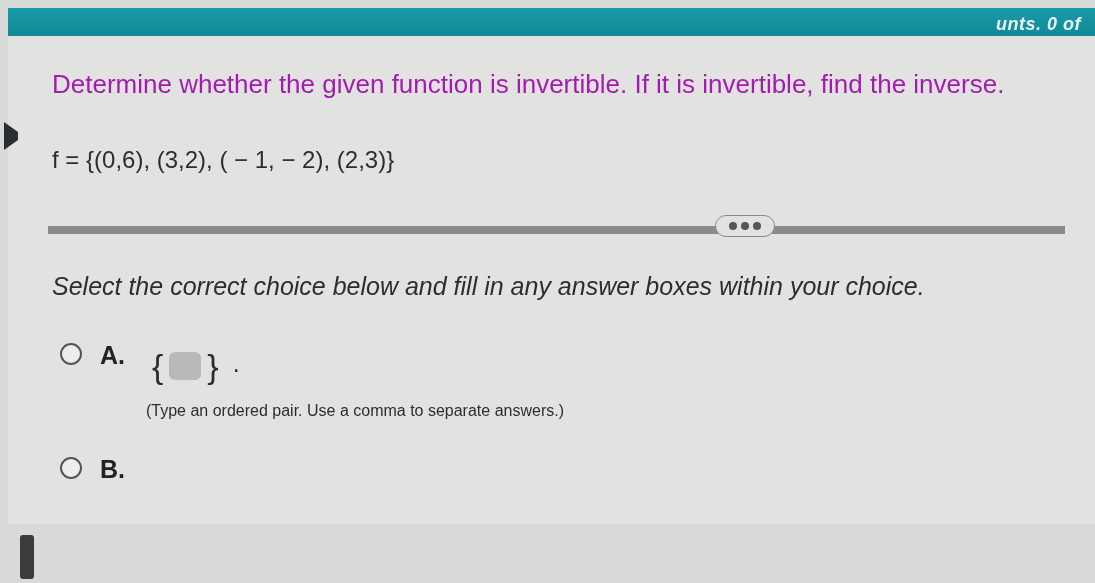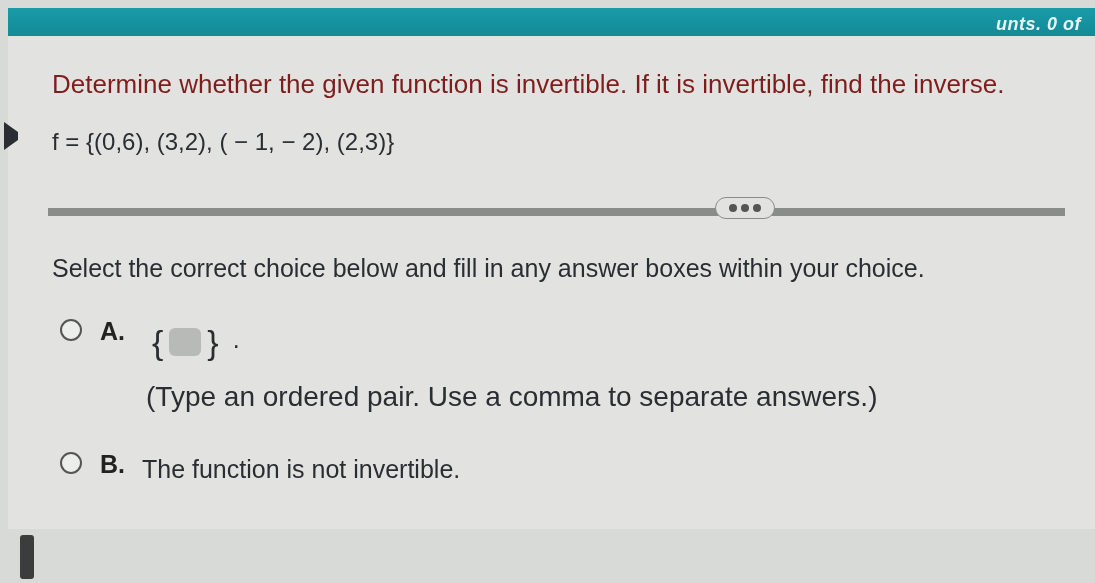--- a/index.html
+++ b/index.html
@@ -26,23 +26,23 @@
       font-weight: bold;
       font-style: italic;
       letter-spacing: 0.5px;
     }
     .content {
       padding: 24px 30px 20px 40px;
       background: #e2e3e0;
     }
     .question-text {
       font-size: 26px;
-      color: #7f1d1d;
+      color: #a21caf;
       line-height: 1.6;
-      margin-bottom: 14px;
+      margin-bottom: 32px;
     }
     .function-def {
       font-size: 24px;
       color: #2a2e32;
       margin-bottom: 36px;
     }
     .divider-wrap {
       position: relative;
       height: 24px;
       margin-bottom: 30px;
@@ -73,21 +73,22 @@
       gap: 4px;
     }
     .dot {
       width: 3px; height: 3px;
       border-radius: 50%;
       background: #555;
     }
     .instruction {
       font-size: 25px;
       color: #2a2e32;
-      margin-bottom: 22px;
+      margin-bottom: 28px;
+      font-style: italic;
     }
     .choice-row {
       display: flex;
       align-items: flex-start;
       margin-bottom: 12px;
       padding-left: 12px;
     }
     .radio {
       width: 22px;
       height: 22px;
@@ -125,21 +126,21 @@
     }
     .answer-box {
       width: 32px;
       height: 28px;
       background: #b7bab6;
       border-radius: 6px;
       display: inline-block;
       margin: 0 2px;
     }
     .hint {
-      font-size: 28px;
+      font-size: 16px;
       color: #2a2e32;
       margin-top: 4px;
     }
     .left-marker {
       position: absolute;
       left: 0;
       top: 118px;
       width: 0; height: 0;
       border-top: 10px solid transparent;
       border-bottom: 10px solid transparent;
@@ -190,17 +191,16 @@
         <span class="answer-box"></span>
         <span class="brace">}</span>
       </span><span>.</span>
       <div class="hint">(Type an ordered pair. Use a comma to separate answers.)</div>
     </div>
   </div>
 
   <div class="choice-row">
     <div class="radio"></div>
     <div class="choice-letter">B.</div>
-    <div class="choice-text">The function is not invertible.</div>
   </div>
 </div>
 
 <div class="bottom-mark"></div>
 
 </body></html>

